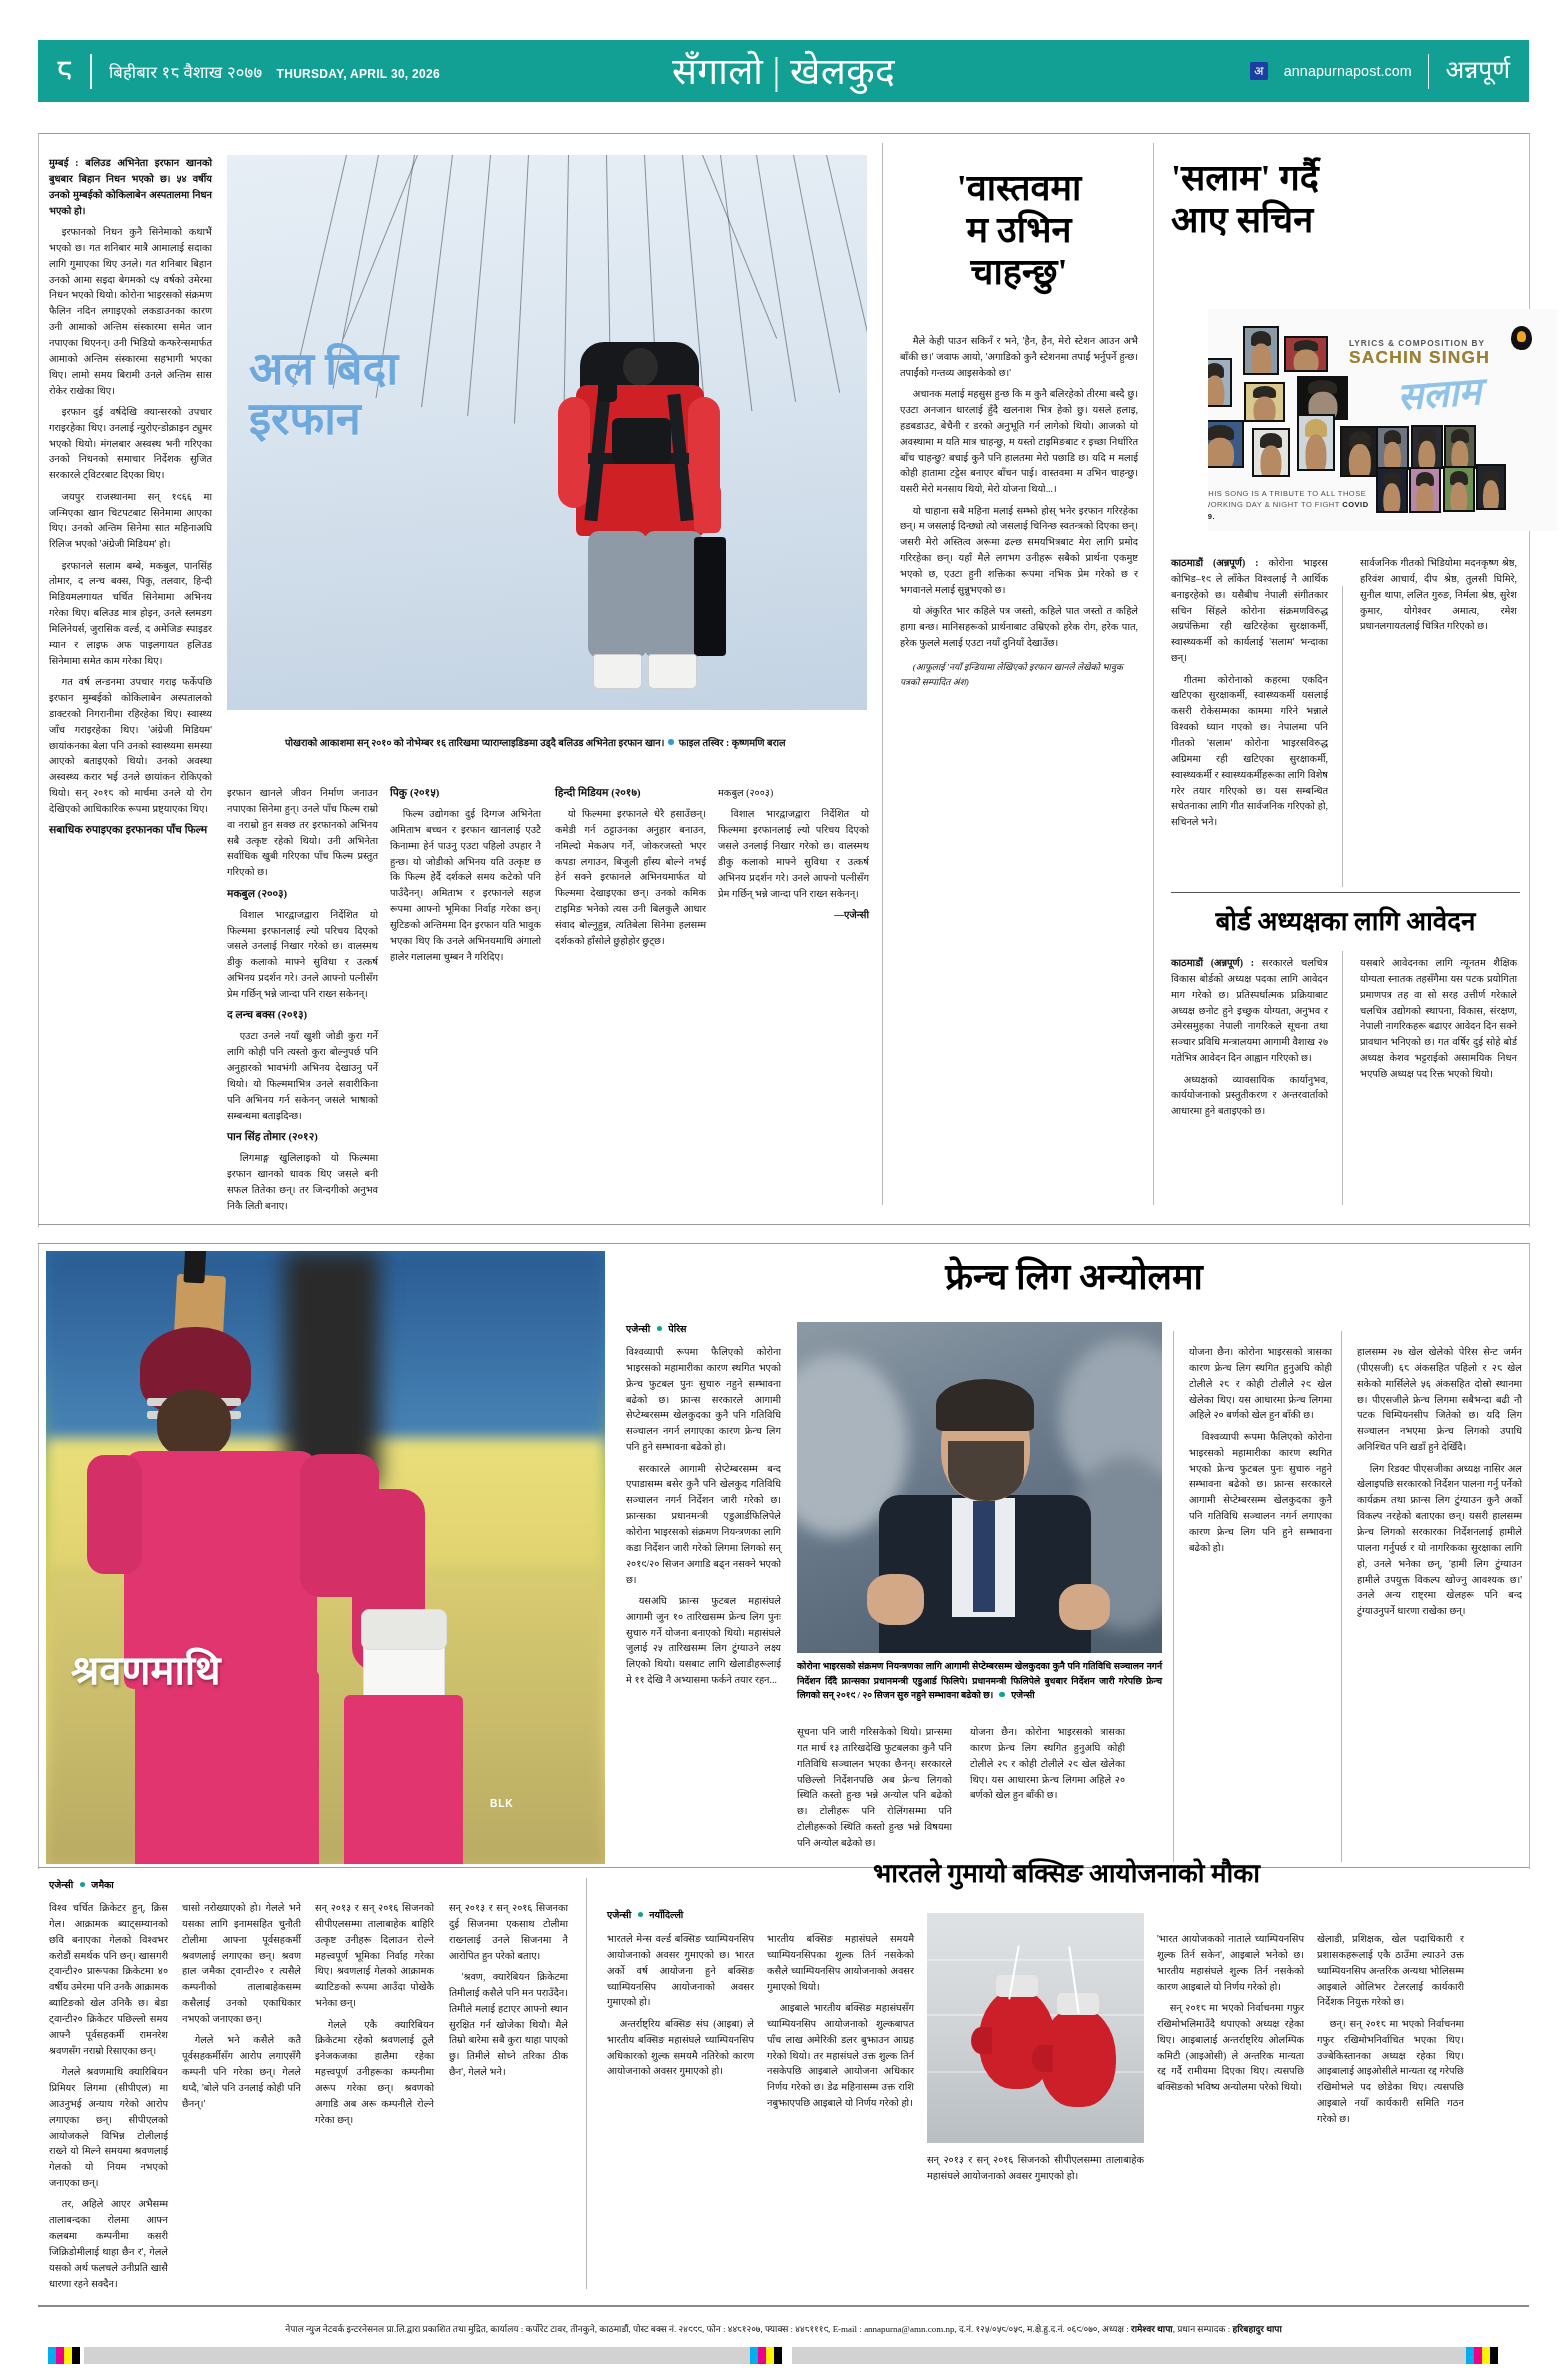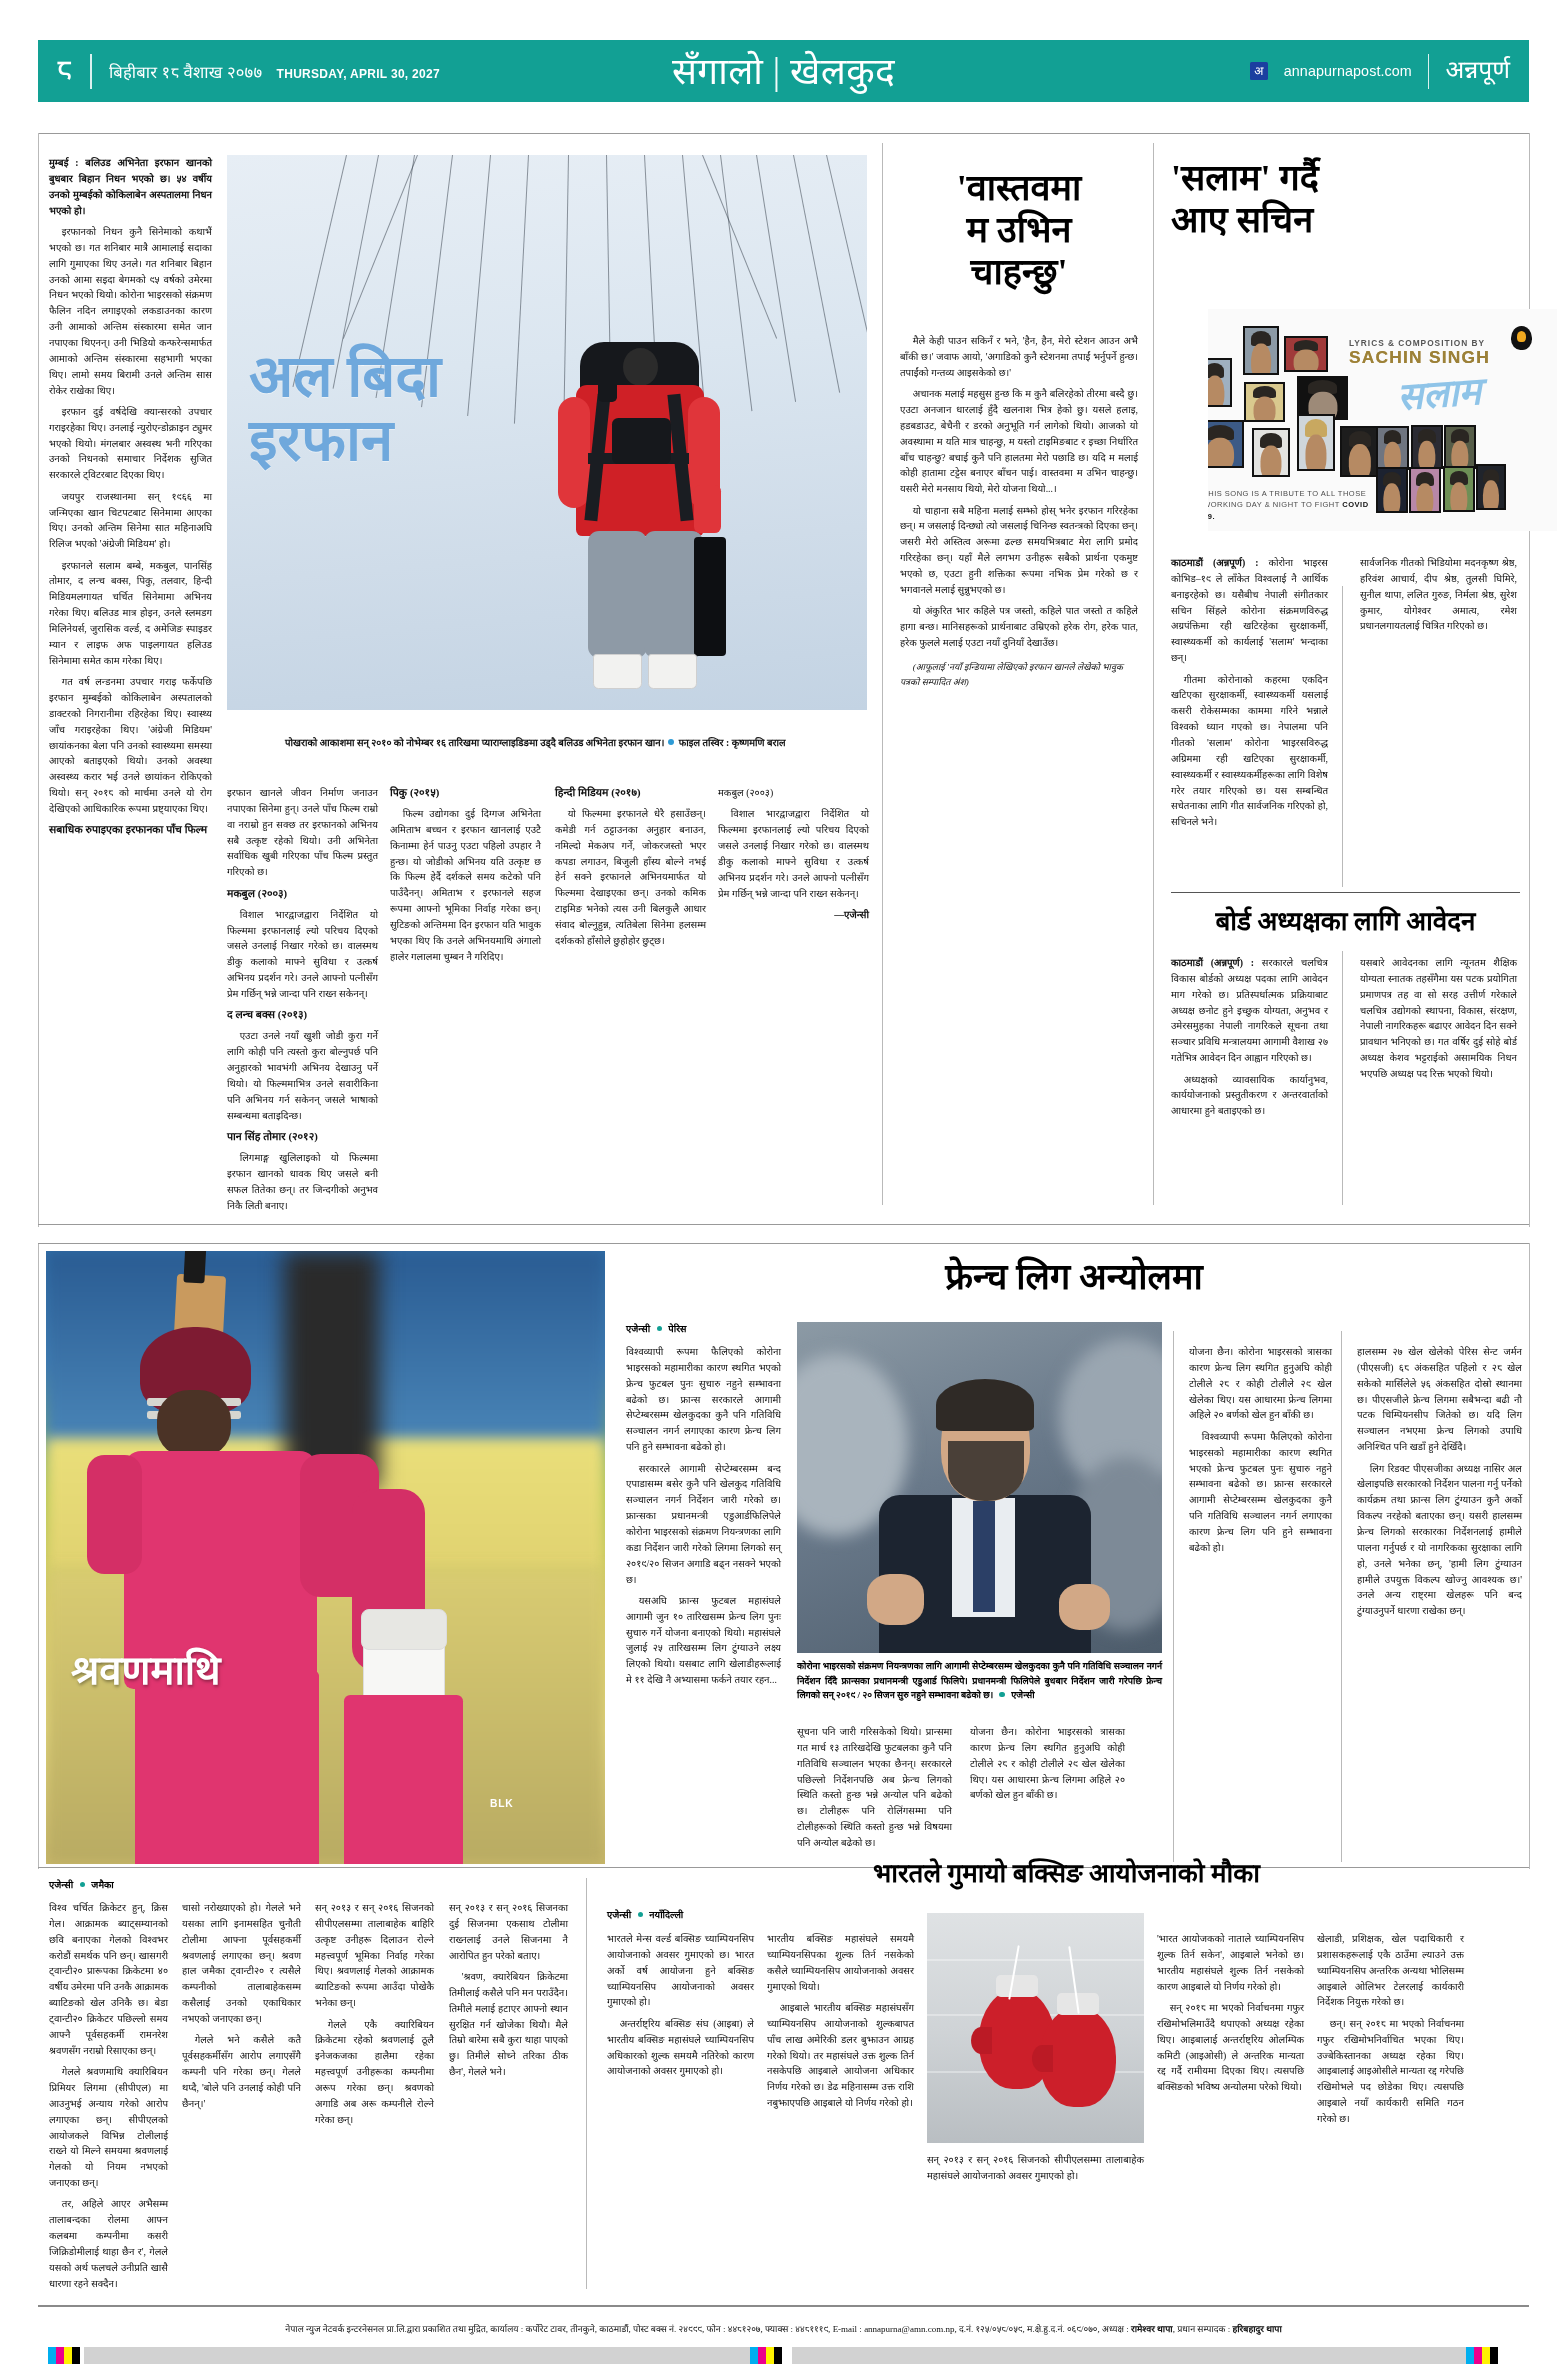--- a/index.html
+++ b/index.html
@@ -145,21 +145,21 @@
   .ph-grey { position: absolute; background: #8e9aa6; border-radius: 6.3px; }
   .ph-blk { position: absolute; background: #0d0f12; border-radius: 4px; }
   .ph-skin { position: absolute; background: #a8764f; border-radius: 50%; }
   .ph-shoe { position: absolute; background: #f2f2f0; border-radius: 3.2px 3.2px 5.5px 5.5px; border: 0.8px solid #cfcfcf; }
   .ph-strap { position: absolute; background: #1a1d22; }
 
   .photo-headline {
     position: absolute;
     color: #6fa8dc;
     font-weight: bold;
-    font-size: 58px;
+    font-size: 45px;
     line-height: 1.1;
     text-shadow: 0 0.8px 0 rgba(255,255,255,.4);
   }
   .photo-caption {
     position: absolute;
     font-size: 9.7px;
     font-weight: bold;
     line-height: 1.6;
     color: #111;
   }
@@ -320,21 +320,21 @@
 </head>
 <body>
 
 <div class="page">
 
   <div class="masthead">
     <div class="mh-pageno">८</div>
     <div class="mh-rule"></div>
     <div class="mh-dates">
       <span class="mh-date-np">बिहीबार १८ वैशाख २०७७</span>
-      <span class="mh-date-en">THURSDAY, APRIL 30, 2027</span>
+      <span class="mh-date-en">THURSDAY, APRIL 30, 2026</span>
     </div>
     <div class="mh-title">
       <span>सँगालो</span><span class="sep">|</span><span>खेलकुद</span>
     </div>
     <div class="mh-right">
       <div class="mh-favicon">अ</div>
       <div class="mh-url">annapurnapost.com</div>
       <div class="mh-rule"></div>
       <div class="mh-brand">अन्नपूर्ण</div>
     </div>

